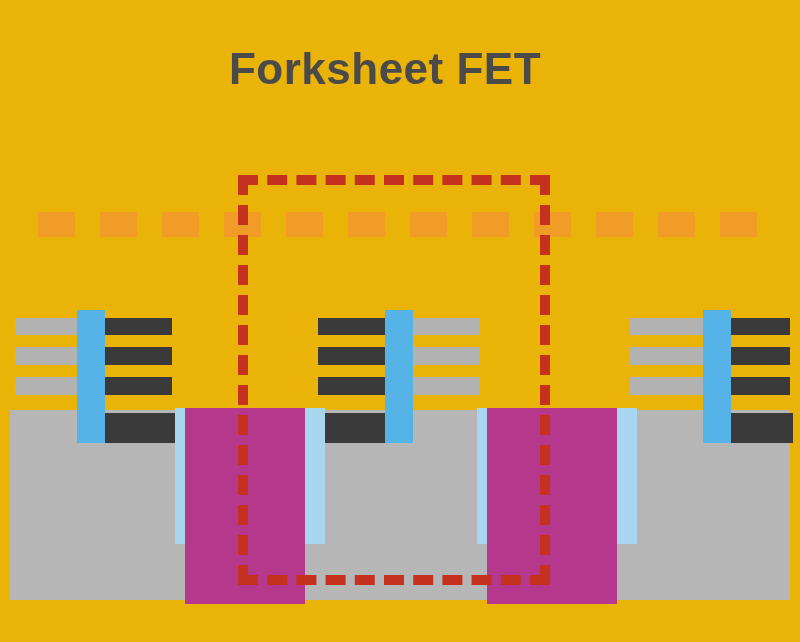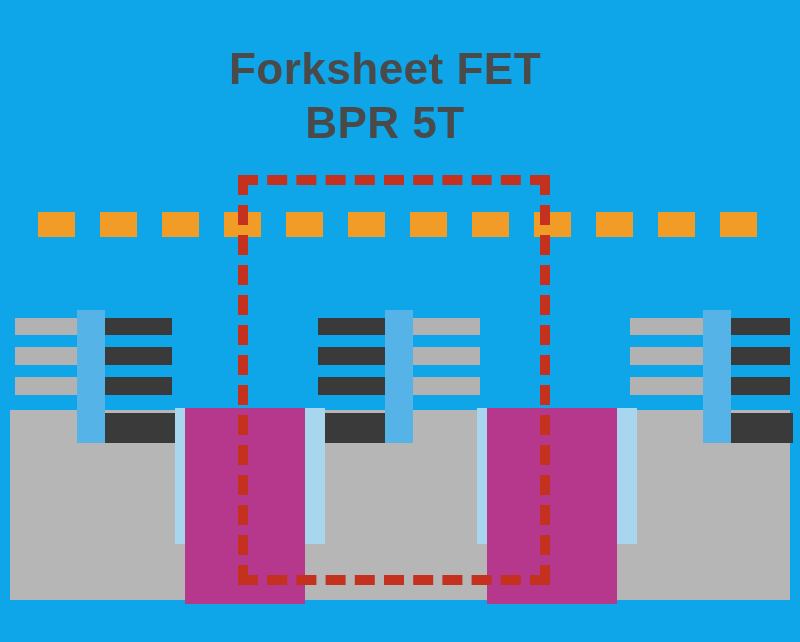--- a/index.html
+++ b/index.html
@@ -83,25 +83,24 @@
     background: #a9d6ef;
   }
   .via-magenta {
     position: absolute;
     background: #b5388d;
   }
 </style>
 </head>
 <body>
 
-<div id="figure" style="background: #0ea5e9;">
+<div id="figure" style="background: #eab308;">
 
   <div class="title-block">
     <div class="title-line" style="color: rgb(74, 74, 74);">Forksheet FET</div>
-    <div class="title-line" style="color: rgb(74, 74, 74);">BPR 5T</div>
   </div>
 
   <div class="substrate" id="substrate" style="left: 10px; top: 410px; width: 780px; height: 190px; background: rgb(182, 182, 182);"></div>
 
   <div id="devices-layer">
       <div style="position: absolute; left: 0px; top: 0px;">
         <div class="sheet-light" style="left: 15px; top: 318px; width: 90px; height: 17px; background: rgb(178, 178, 178);"></div>
         <div class="sheet-light" style="left: 15px; top: 347px; width: 90px; height: 18px; background: rgb(178, 178, 178);"></div>
         <div class="sheet-light" style="left: 15px; top: 377px; width: 90px; height: 18px; background: rgb(178, 178, 178);"></div>
         <div class="sheet-dark" style="left: 100px; top: 318px; width: 72px; height: 17px; background: rgb(58, 58, 58);"></div>

